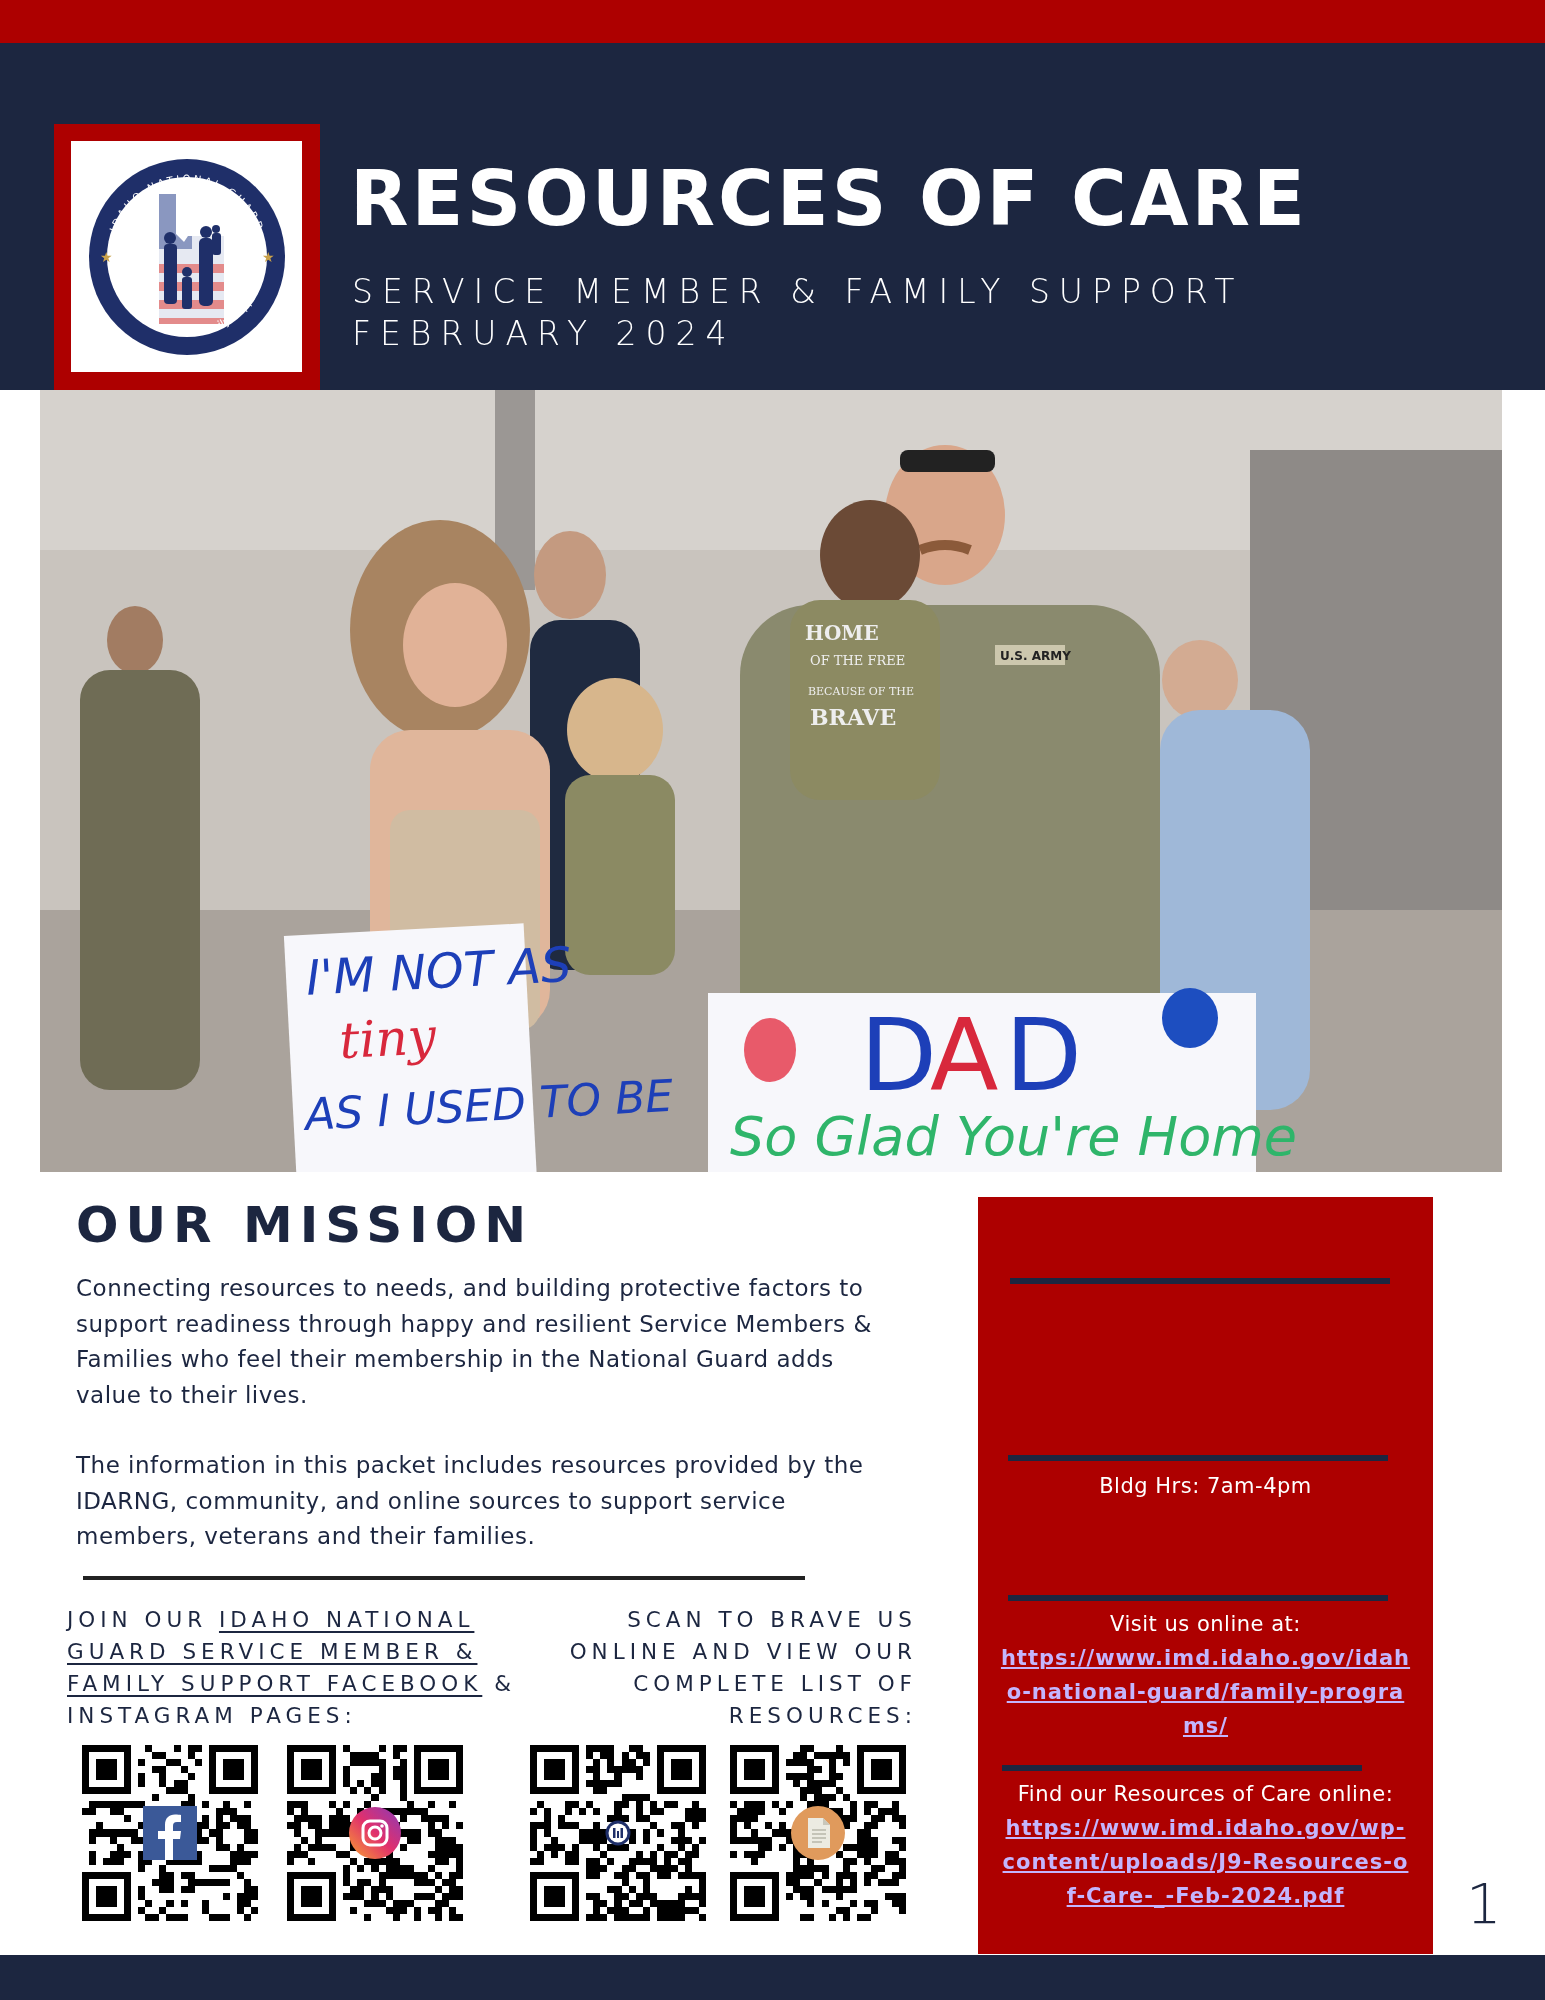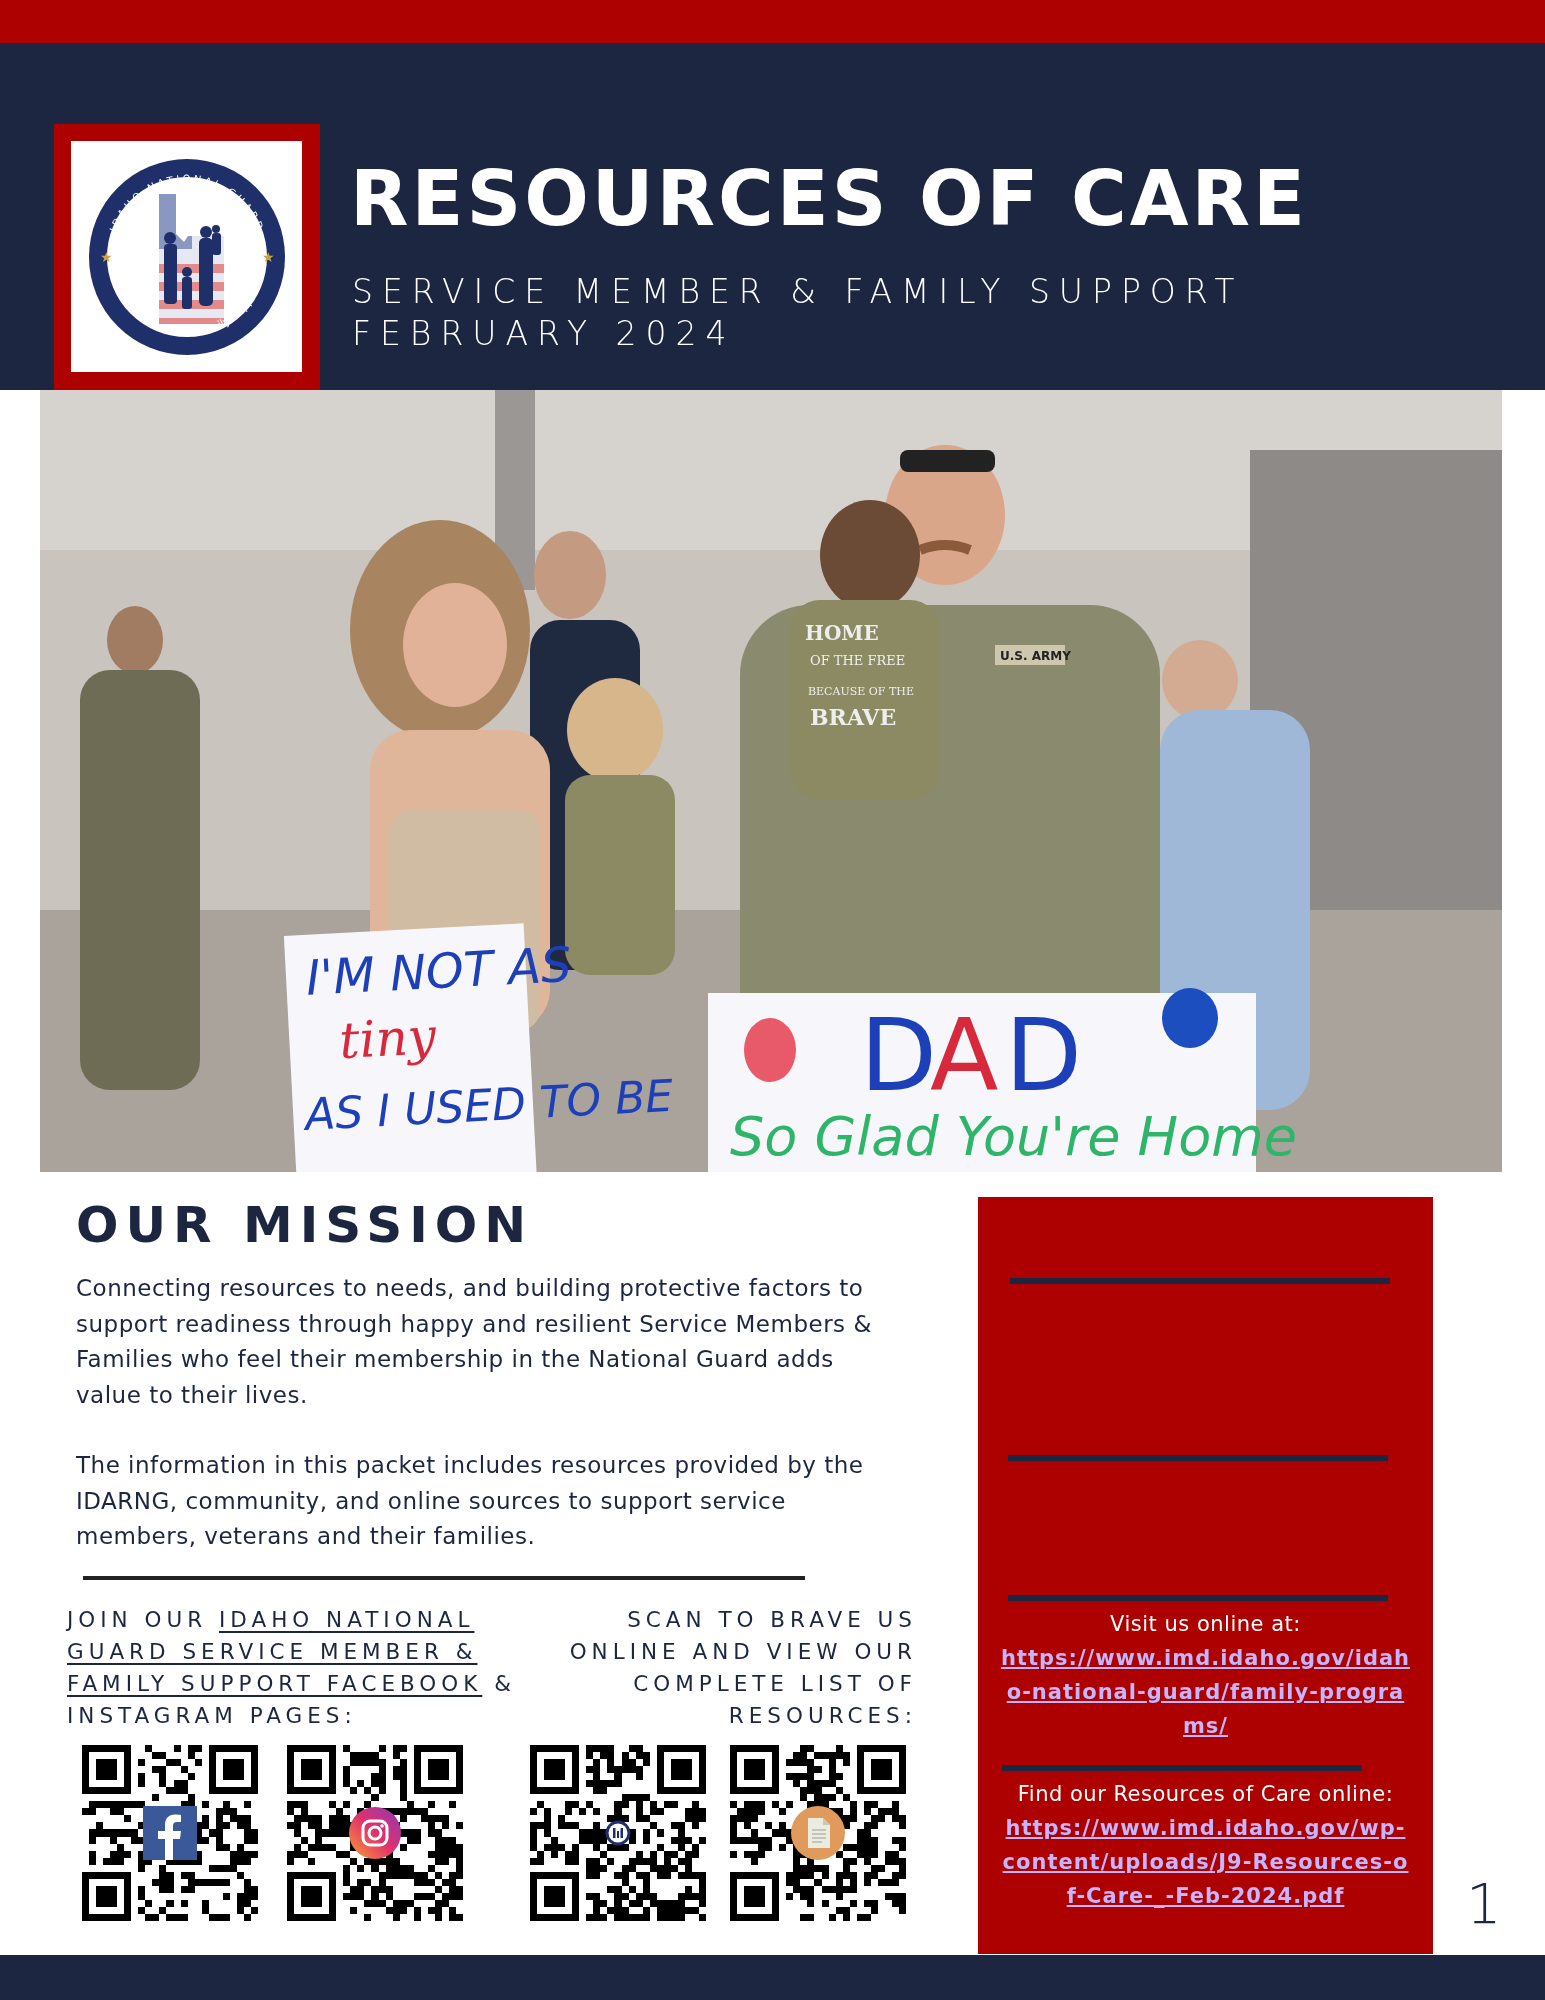--- a/index.html
+++ b/index.html
@@ -1091,20 +1091,21 @@
           <line x1="21" y1="36" x2="31" y2="36"></line>
         </g>
       </svg>
   </div>
 </div>
 
 <aside class="contact">
   <div class="c-line" style="left:32px; width:380px; top:81px;"></div>
   <div class="c-line" style="left:30px; width:380px; top:258px;"></div>
   <div class="c-block" style="top:272px;">
+    <div>Bldg Hrs: 7am-4pm</div>
   </div>
   <div class="c-line" style="left:30px; width:380px; top:398px;"></div>
   <div class="c-block" style="top:410px;">
     <div>Visit us online at:</div>
     <a class="c-link">https://www.imd.idaho.gov/idaho-national-guard/family-programs/</a>
   </div>
   <div class="c-line" style="left:24px; width:360px; top:568px;"></div>
   <div class="c-block" style="top:580px;">
     <div>Find our Resources of Care online:</div>
     <a class="c-link">https://www.imd.idaho.gov/wp-content/uploads/J9-Resources-of-Care-_-Feb-2024.pdf</a>

